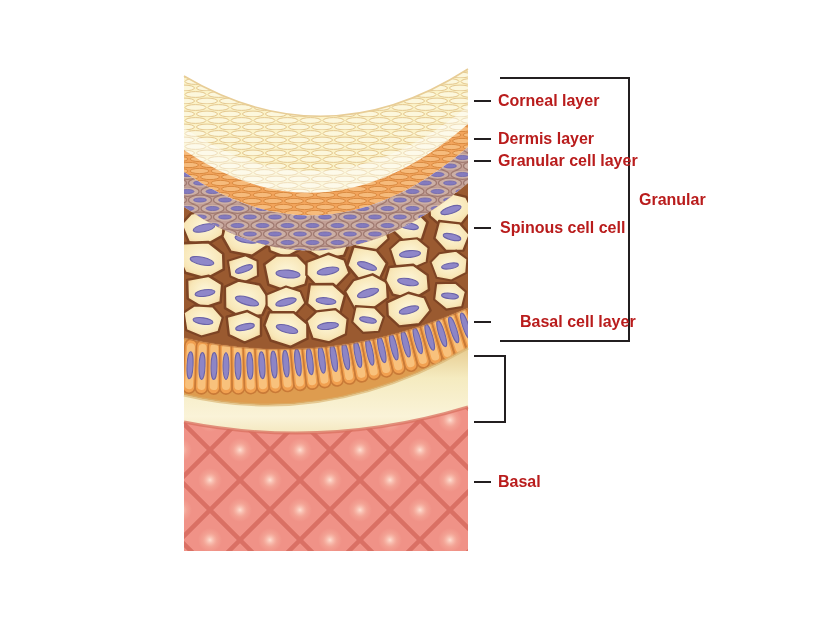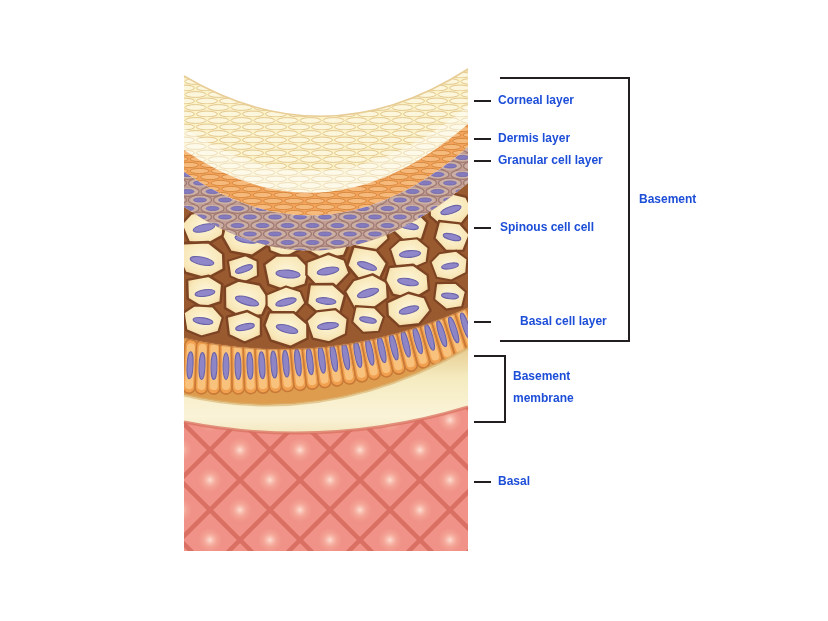--- a/index.html
+++ b/index.html
@@ -1,19 +1,19 @@
 <!DOCTYPE html>
 <html><head>
 <meta charset="utf-8">
 <style>
   html,body{margin:0;padding:0;background:#fff;}
   .stage{position:relative;width:828px;height:621px;background:#fff;overflow:hidden;
          font-family:"Liberation Sans","DejaVu Sans",sans-serif;}
   .art{position:absolute;left:0;top:0;}
-  .lbl{position:absolute;font-size:12px;font-weight:600;color:#1d4ed8;
+  .lbl{position:absolute;font-size:16px;font-weight:600;color:#b91c1c;
        white-space:nowrap;line-height:15px;}
   .lbl.wrap{white-space:normal;width:80px;line-height:22px;}
   .tick{position:absolute;left:474px;width:17px;height:2px;background:#231F20;}
   .bracket{position:absolute;border:2px solid #231F20;border-left:none;}
 </style>
 </head>
 <body>
 
 <div class="stage">
 
@@ -215,17 +215,16 @@
   <div class="tick" style="top:481px"></div>
 
   <div class="bracket" style="left:500px;top:77px;width:128px;height:261px"></div>
   <div class="bracket" style="left:474px;top:355px;width:30px;height:64px"></div>
 
   <div class="lbl" style="left:498px;top:93px">Corneal layer</div>
   <div class="lbl" style="left:498px;top:131px">Dermis layer</div>
   <div class="lbl" style="left:498px;top:153px">Granular cell layer</div>
   <div class="lbl" style="left:500px;top:220px">Spinous cell cell</div>
   <div class="lbl" style="left:520px;top:314px">Basal cell layer</div>
-  <div class="lbl" style="left:639px;top:192px">Basement</div>
-  <div class="lbl wrap" style="left:513px;top:365px">Basement membrane</div>
+  <div class="lbl" style="left:639px;top:192px">Granular</div>
   <div class="lbl" style="left:498px;top:474px">Basal</div>
 
 </div>
 
 </body></html>

